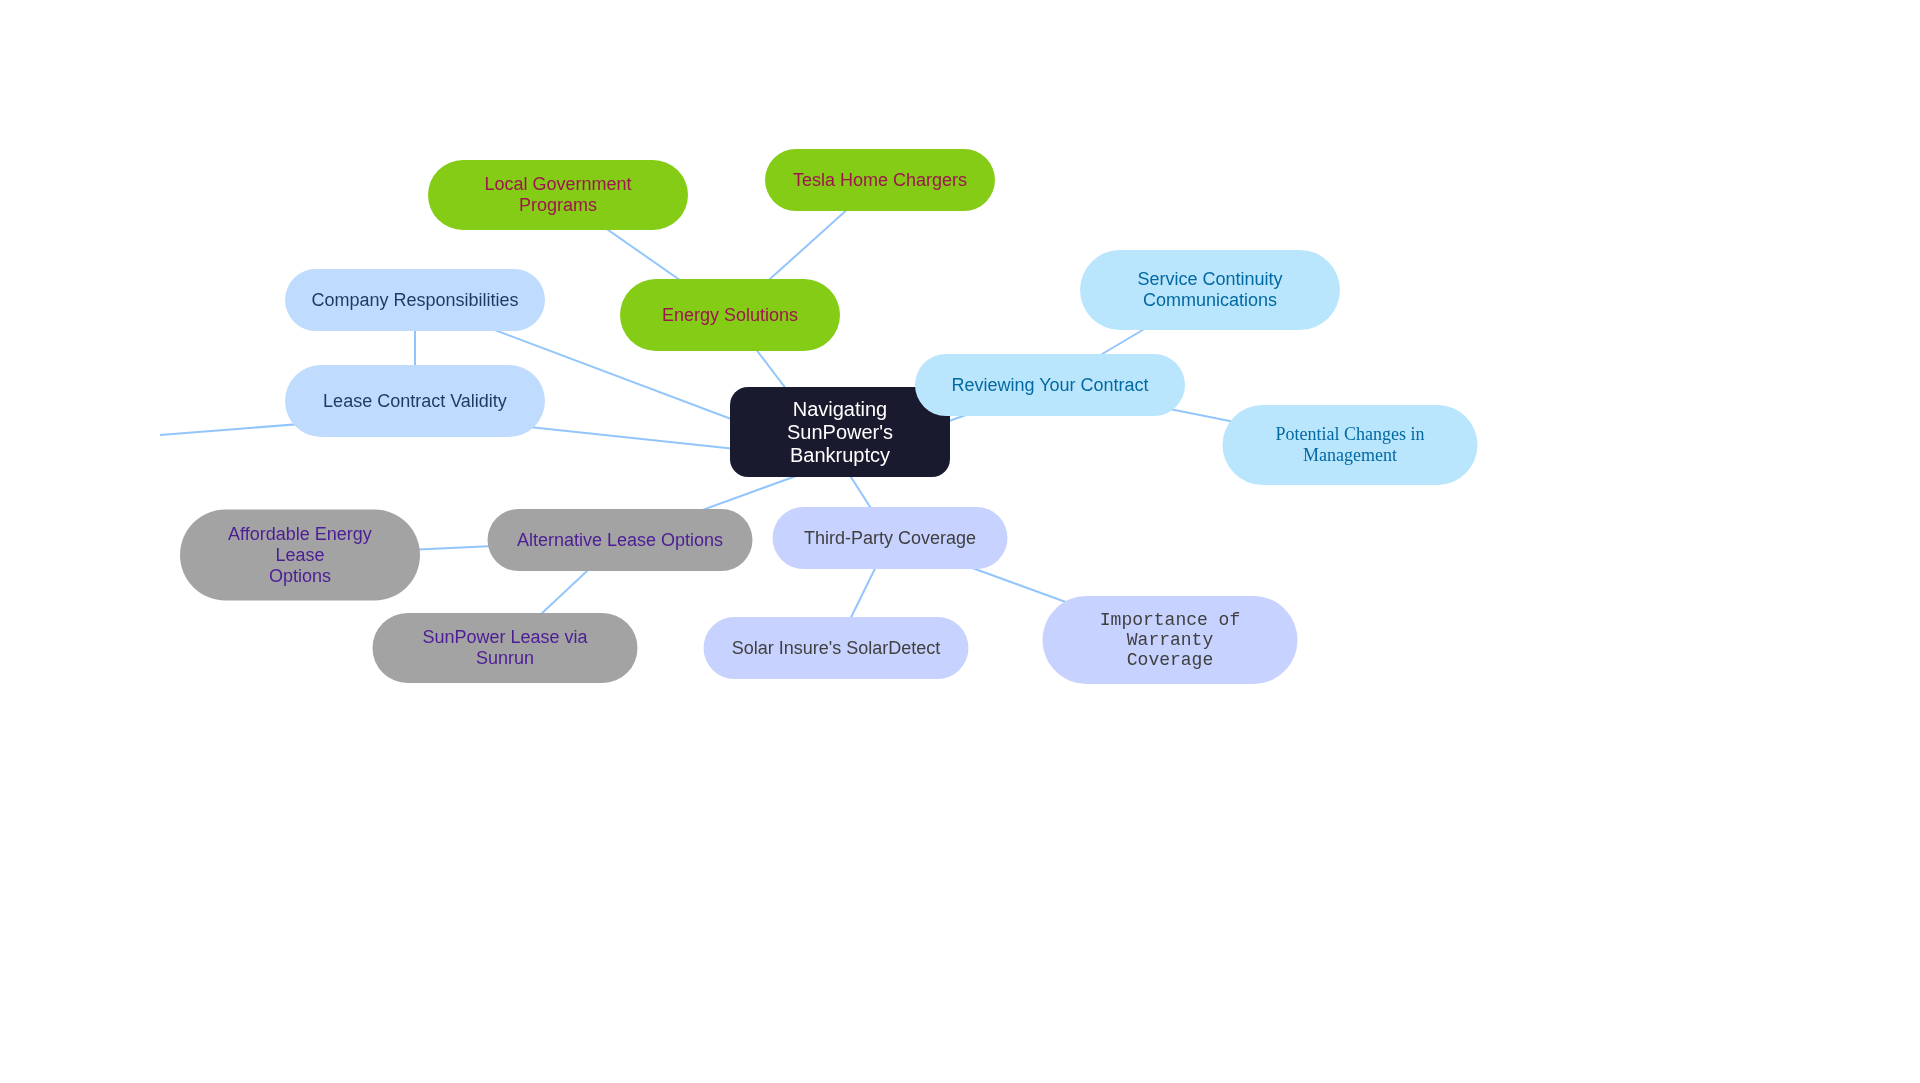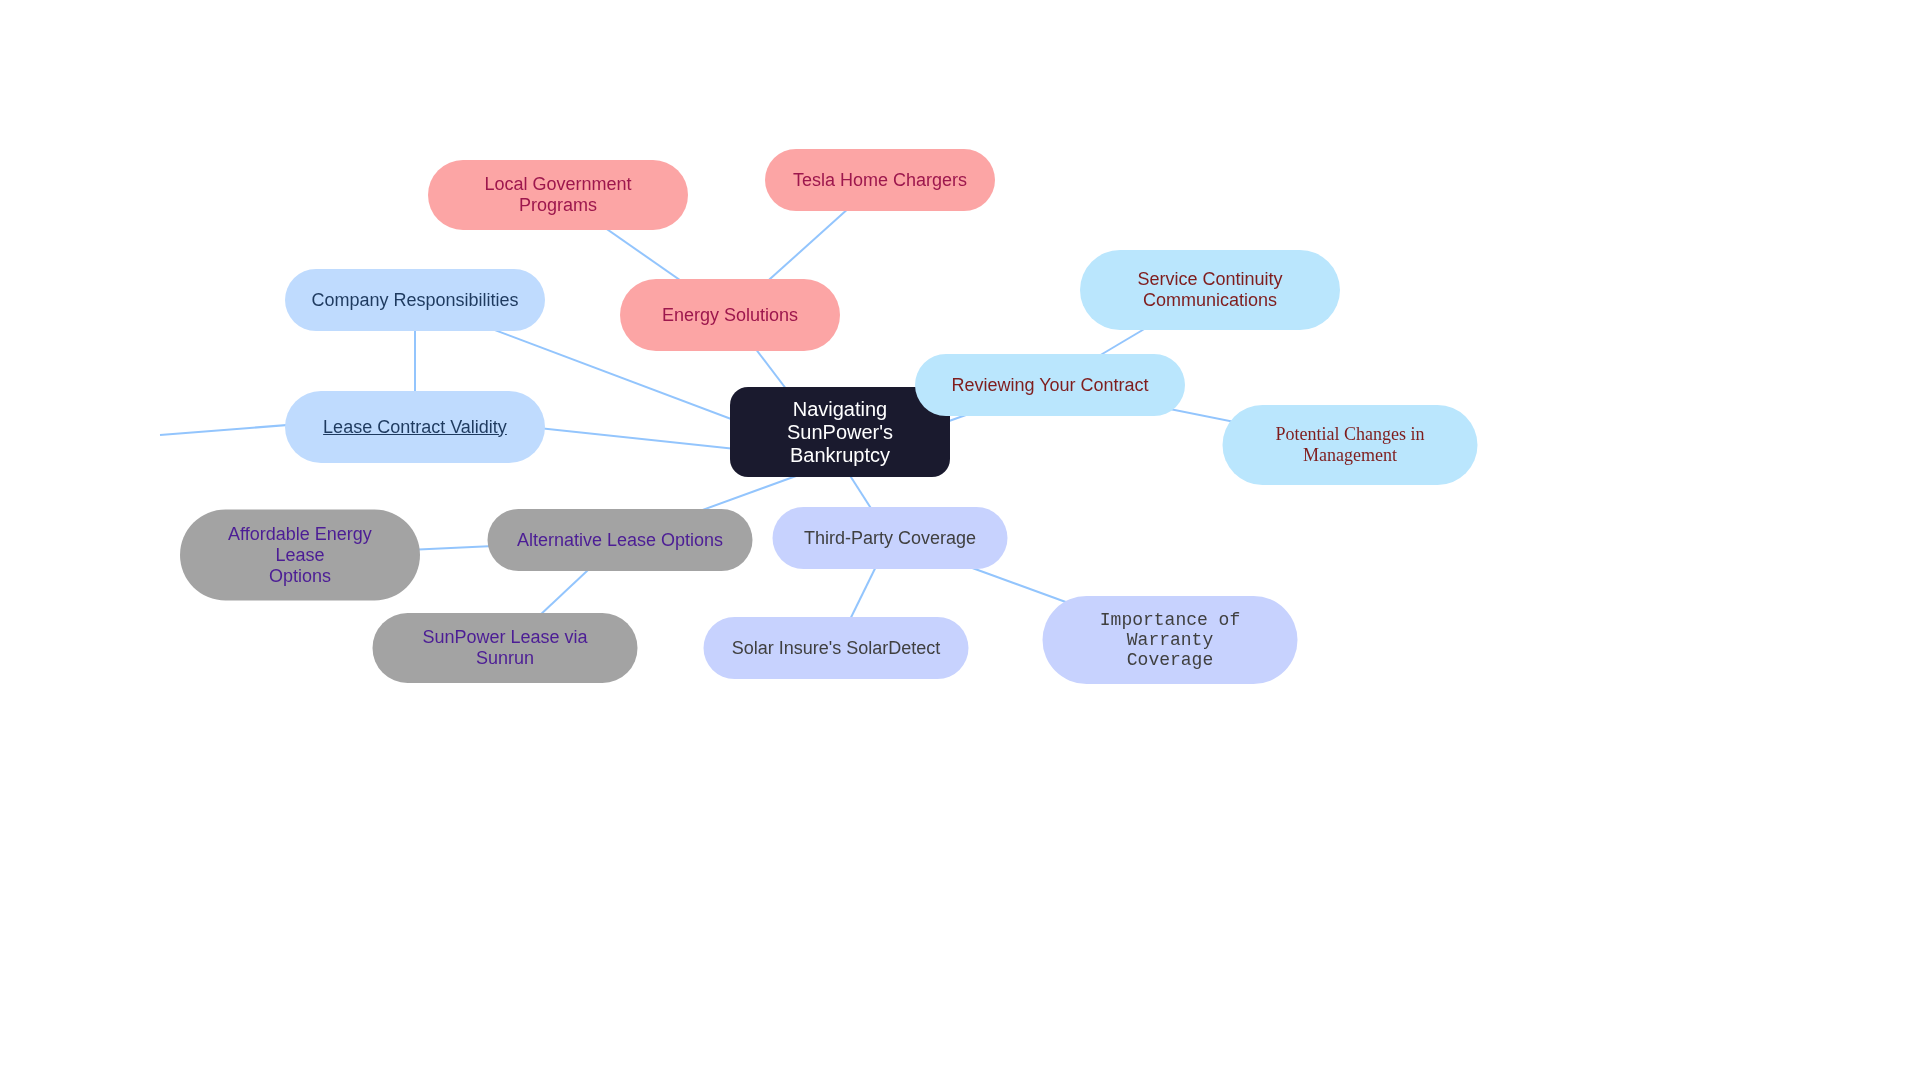--- a/index.html
+++ b/index.html
@@ -38,42 +38,42 @@
     .node-center {
       background: #1a1a2e;
       color: #ffffff;
       font-size: 20px;
       font-weight: 500;
       width: 220px;
       height: 90px;
       border-radius: 18px;
     }
     .node-pink {
-      background: #fca5a5;
+      background: #84cc16;
       color: #9d174d;
       border: none;
     }
     .node-blue-light {
       background: #bfdbfe;
       color: #1e3a5f;
       border: none;
     }
     .node-lavender {
       background: #a3a3a3;
       color: #4c1d95;
       border: none;
     }
     .node-periwinkle {
       background: #c7d2fe;
       color: #404040;
       border: none;
     }
     .node-sky {
       background: #bae6fd;
-      color: #7f1d1d;
+      color: #0369a1;
       border: none;
     }
   </style>
 </head>
 <body>
 
 <div id="mindmap-container">
   <svg id="connections">
       <line x1="840" y1="460" x2="730" y2="315" stroke="#93c5fd" stroke-width="2"></line>
       <line x1="730" y1="315" x2="558" y2="195" stroke="#93c5fd" stroke-width="2"></line>
@@ -90,21 +90,21 @@
       <line x1="620" y1="540" x2="505" y2="648" stroke="#93c5fd" stroke-width="2"></line>
       <line x1="840" y1="460" x2="890" y2="538" stroke="#93c5fd" stroke-width="2"></line>
       <line x1="890" y1="538" x2="836" y2="648" stroke="#93c5fd" stroke-width="2"></line>
       <line x1="890" y1="538" x2="1170" y2="640" stroke="#93c5fd" stroke-width="2"></line>
     </svg>
 <div class="node node-center" style="left: 840px; top: 432px;">Navigating SunPower's Bankruptcy</div>
     <div class="node node-pink" style="left: 730px; top: 315px; width: 220px; min-height: 72px;">Energy Solutions</div>
     <div class="node node-pink" style="left: 558px; top: 195px; width: 260px; min-height: 62px;">Local Government Programs</div>
     <div class="node node-pink" style="left: 880px; top: 180px; width: 230px; min-height: 62px;">Tesla Home Chargers</div>
     <div class="node node-blue-light" style="left: 415px; top: 300px; width: 260px; min-height: 62px;">Company Responsibilities</div>
-    <div class="node node-blue-light" style="left: 415px; top: 427px; width: 260px; min-height: 72px; text-decoration: underline;">Lease Contract Validity</div>
+    <div class="node node-blue-light" style="left: 415px; top: 401px; width: 260px; min-height: 72px;">Lease Contract Validity</div>
     <div class="node node-sky" style="left: 1050px; top: 385px; width: 270px; min-height: 62px;">Reviewing Your Contract</div>
     <div class="node node-sky" style="left: 1210px; top: 290px; width: 260px; min-height: 80px;">Service Continuity<br>Communications</div>
     <div class="node node-sky" style="left: 1350px; top: 445px; width: 255px; min-height: 80px; font-family: Liberation Serif, serif;">Potential Changes in<br>Management</div>
     <div class="node node-lavender" style="left: 620px; top: 540px; width: 265px; min-height: 62px;">Alternative Lease Options</div>
     <div class="node node-lavender" style="left: 300px; top: 555px; width: 240px; min-height: 80px;">Affordable Energy Lease<br>Options</div>
     <div class="node node-lavender" style="left: 505px; top: 648px; width: 265px; min-height: 62px;">SunPower Lease via Sunrun</div>
     <div class="node node-periwinkle" style="left: 890px; top: 538px; width: 235px; min-height: 62px;">Third-Party Coverage</div>
     <div class="node node-periwinkle" style="left: 836px; top: 648px; width: 265px; min-height: 62px;">Solar Insure's SolarDetect</div>
     <div class="node node-periwinkle" style="left: 1170px; top: 640px; width: 255px; min-height: 80px; font-family: Liberation Mono, monospace;">Importance of Warranty<br>Coverage</div>
   </div>

